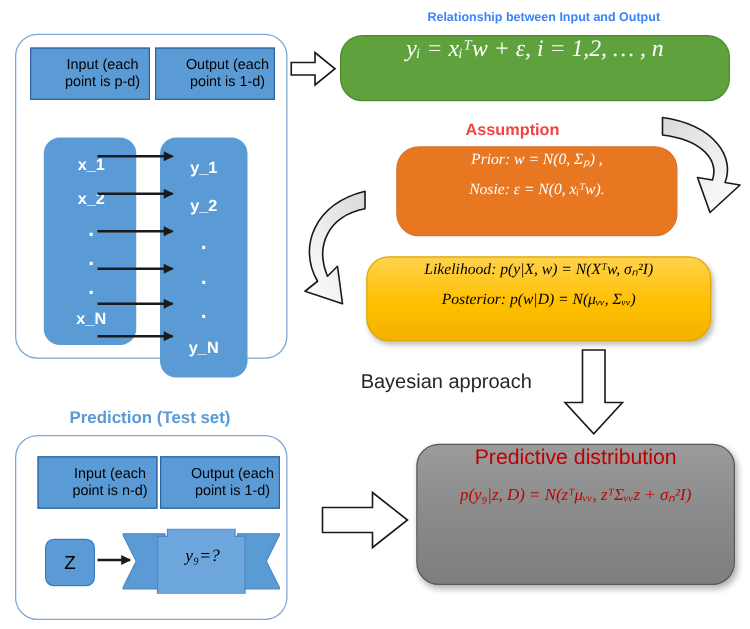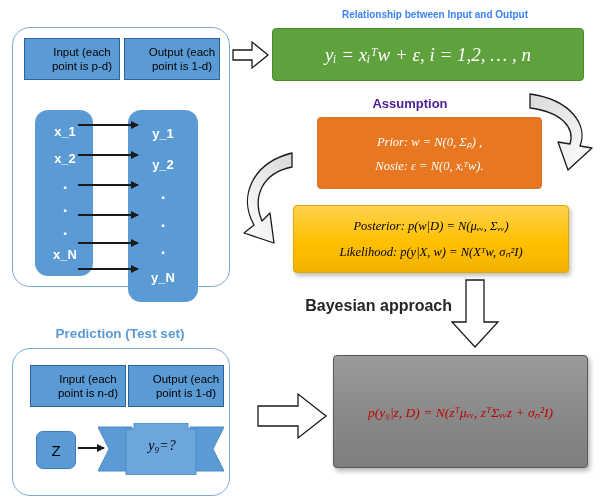--- a/index.html
+++ b/index.html
@@ -23,25 +23,25 @@
   
   .caption {
     font-weight: bold;
     font-size: 14px;
     white-space: nowrap;
     text-align: center;
   }
   #training-caption { left: 32px; top: 8px; width: 170px; color: #2E74B5; }
   #prediction-caption { left: 20px; top: 326px; width: 200px; color: #5B9BD5; font-size: 13.5px; }
   #relationship-caption { left: 290px; top: 9px; width: 290px; color: #3b82f6; font-size: 10px; }
-  #assumption-caption { left: 345px; top: 96px; width: 130px; color: #4c1d95; font-size: 13px; }
+  #assumption-caption { left: 345px; top: 96px; width: 130px; color: #ef4444; font-size: 13px; }
   #bayesian-label {
     left: 262px; top: 297px; width: 190px;
-    color: #262626; font-size: 16px; font-weight: bold;
-    text-align: right;
+    color: #262626; font-size: 16px; font-weight: normal;
+    text-align: center;
   }
 
   
   .outer-panel {
     border: 1.6px solid #7BA7D7;
     border-radius: 18px;
     background: #ffffff;
     box-sizing: border-box;
   }
   #training-panel  { left: 12px;  top: 27px;  width: 218px; height: 260px; }
@@ -92,26 +92,25 @@
     content: "";
     position: absolute;
     right: -1px; top: -3.5px;
     border-left: 8px solid #1a1a1a;
     border-top: 4.5px solid transparent;
     border-bottom: 4.5px solid transparent;
   }
 
   
   .fbox {
-    border-radius: 4px;
+    border-radius: 18px;
     box-sizing: border-box;
     display: flex;
     flex-direction: column;
     align-items: center;
-    justify-content: center;
     text-align: center;
   }
   #green-box {
     left: 272px; top: 28px; width: 312px; height: 53px;
     background: #5FA13C;
     border: 1.4px solid #4A8B2C;
     color: #ffffff;
   }
   #green-box .formula { font-size: 19px; }
 
@@ -191,21 +190,21 @@
   <div class="abs blue-chip" style="left:24px; top:38px; width:96px; height:42px;">
     <span>Input (each</span>
     <span>point is p-d)</span>
   </div>
 
   <div class="abs blue-chip" style="left:124px; top:38px; width:96px; height:42px;">
     <span>Output (each</span>
     <span>point is 1-d)</span>
   </div>
 
-  <div class="abs data-col col-x" style="left:35px; top:110px; width:58px; height:166px;">
+  <div class="abs data-col col-x" style="left:35px; top:110px; width:74px; height:166px;">
     <div class="cell">x_1</div>
     <div class="cell">x_2</div>
     <div class="cell dot">.</div>
     <div class="cell dot">.</div>
     <div class="cell dot">.</div>
     <div class="cell">x_N</div>
   </div>
 
   <div class="abs data-col col-y" style="left:128px; top:110px; width:70px; height:192px;">
     <div class="cell">y_1</div>
@@ -258,22 +257,22 @@
           <stop offset="0%" stop-color="#D9D9D9"></stop>
           <stop offset="100%" stop-color="#FFFFFF"></stop>
         </linearGradient>
       </defs>
       <path d="M 52,8 C 12,18 -2,52 14,80 L 4,88 L 34,98 L 30,68 L 22,76
                C 12,52 22,28 52,22 Z" fill="url(#gradB)" stroke="#1a1a1a" stroke-width="1.3" stroke-linejoin="round"></path>
     </svg>
   </div>
 
   <div class="abs fbox" id="yellow-box">
+    <div class="formula">Likelihood: p(y|X, w) = N(Xᵀw, σₙ²I)</div>
     <div class="formula">Posterior: p(w|D) = N(μᵥᵥ, Σᵥᵥ)</div>
-    <div class="formula">Likelihood: p(y|X, w) = N(Xᵀw, σₙ²I)</div>
   </div>
 
   <div class="abs block-arrow" style="left:448px; top:278px;">
     <svg width="54" height="72" viewBox="0 0 54 72">
       <polygon points="18,2 36,2 36,44 50,44 27,69 4,44 18,44" fill="#ffffff" stroke="#1a1a1a" stroke-width="1.3" stroke-linejoin="miter"></polygon>
     </svg>
   </div>
 
   <div class="abs outer-panel" id="prediction-panel"></div>
 
@@ -305,16 +304,17 @@
   </div>
   <div class="abs" id="ribbon-label">y₉=?</div>
 
   <div class="abs block-arrow" style="left:256px; top:390px;">
     <svg width="72" height="52" viewBox="0 0 72 52">
       <polygon points="2,16 42,16 42,4 70,26 42,48 42,36 2,36" fill="#ffffff" stroke="#1a1a1a" stroke-width="1.3" stroke-linejoin="miter"></polygon>
     </svg>
   </div>
 
   <div class="abs fbox" id="gray-box">
+    <div class="headline">Predictive distribution</div>
     <div class="formula">p(y₉|z, D) = N(zᵀμᵥᵥ, zᵀΣᵥᵥz + σₙ²I)</div>
   </div>
 
 </div>
 
 </body></html>

